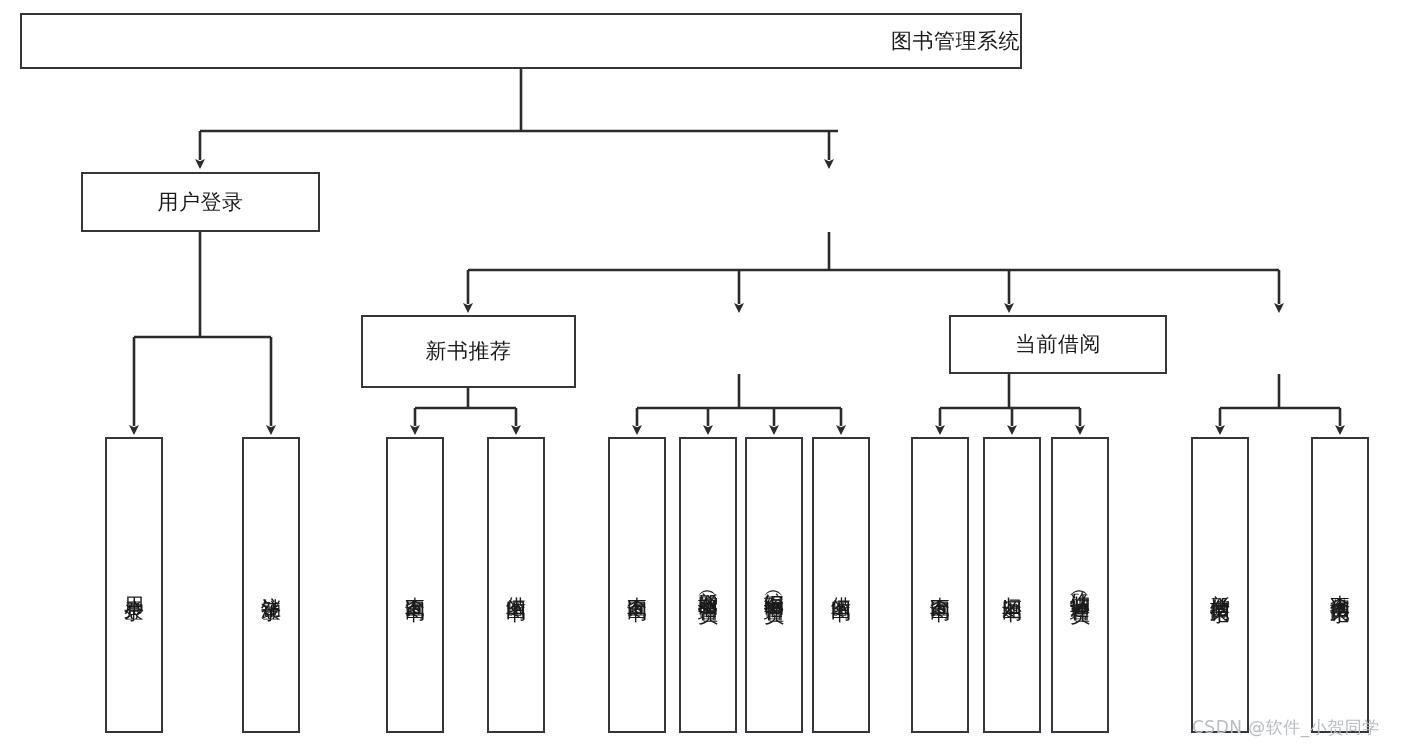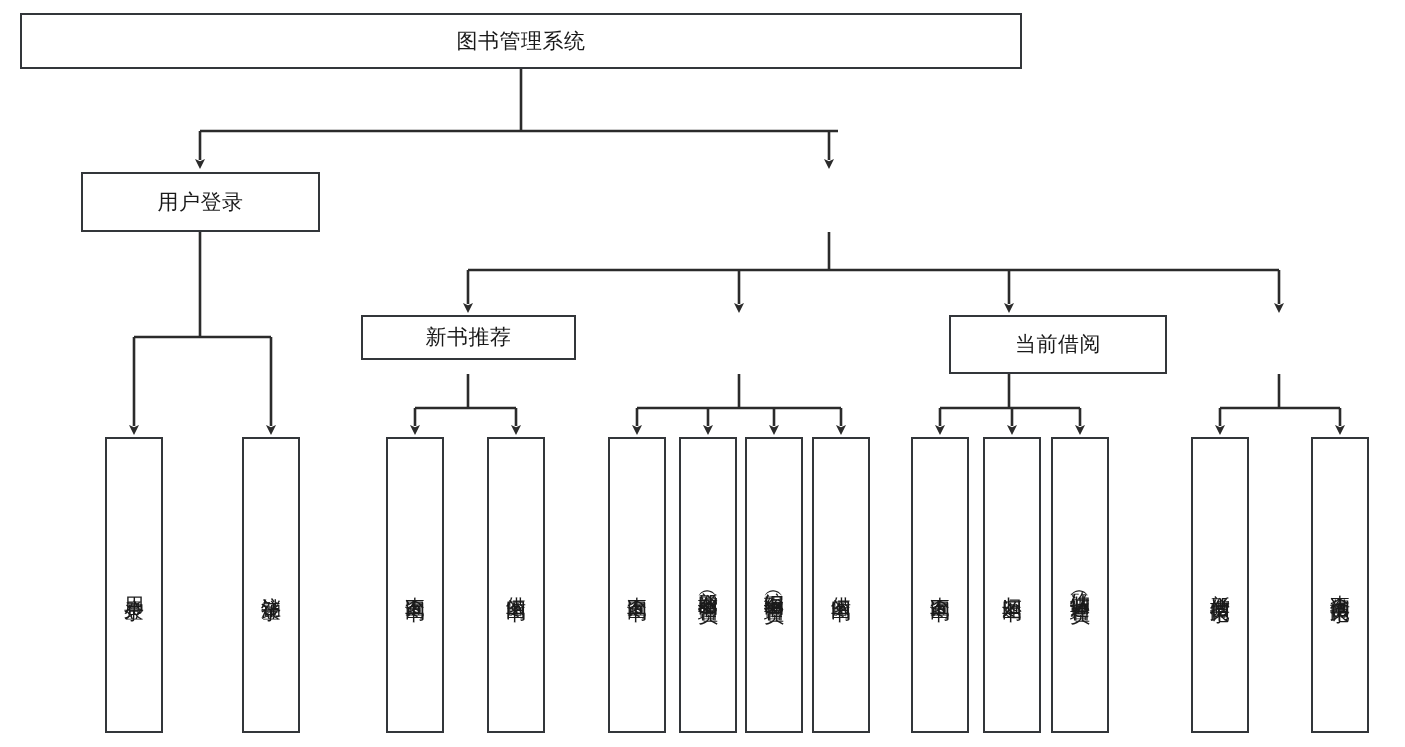--- a/index.html
+++ b/index.html
@@ -118,29 +118,29 @@
       <path d="M1012,408 L1012,426" marker-end="url(#arrowhead)"></path>
       <path d="M1080,408 L1080,426" marker-end="url(#arrowhead)"></path>
 
       <path d="M1279,374 L1279,408"></path>
       <path d="M1220,408 L1340,408"></path>
       <path d="M1220,408 L1220,426" marker-end="url(#arrowhead)"></path>
       <path d="M1340,408 L1340,426" marker-end="url(#arrowhead)"></path>
     </g>
   </svg>
 
-  <div class="node-box" style="left:20px; top:13px; width:1002px; height:56px;">
+  <div class="node-box" style="left:20px; top:13px; width:1002px; height:56px;justify-content:flex-end;">
     <span class="node-label">图书管理系统</span>
   </div>
 
   <div class="node-box" style="left:81px; top:172px; width:239px; height:60px;">
     <span class="node-label">用户登录</span>
   </div>
 
-  <div class="node-box" style="left:361px; top:315px; width:215px; height:45px;">
+  <div class="node-box" style="left:361px; top:315px; width:215px; height:73px;">
     <span class="node-label">新书推荐</span>
   </div>
   <div class="node-box" style="left:901px; top:315px; width:218px; height:59px;margin-left:48px;">
     <span class="node-label">当前借阅</span>
   </div>
 
   <div class="node-box leaf-box" style="left:105px; top:437px; width:58px; height:296px;">
     <span class="node-label">用户登录</span>
   </div>
   <div class="node-box leaf-box" style="left:242px; top:437px; width:58px; height:296px;">
@@ -173,14 +173,15 @@
   <div class="node-box leaf-box" style="left:1051px; top:437px; width:58px; height:296px;">
     <span class="node-label">确认归还（管理员）</span>
   </div>
   <div class="node-box leaf-box" style="left:1191px; top:437px; width:58px; height:296px;">
     <span class="node-label">新增借阅记录</span>
   </div>
   <div class="node-box leaf-box" style="left:1311px; top:437px; width:58px; height:296px;">
     <span class="node-label">查询借阅记录</span>
   </div>
 
+  <div class="watermark" style="left:1192px; top:716px;">CSDN @软件_小贺同学</div>
 
 </div>
 
 </body></html>

